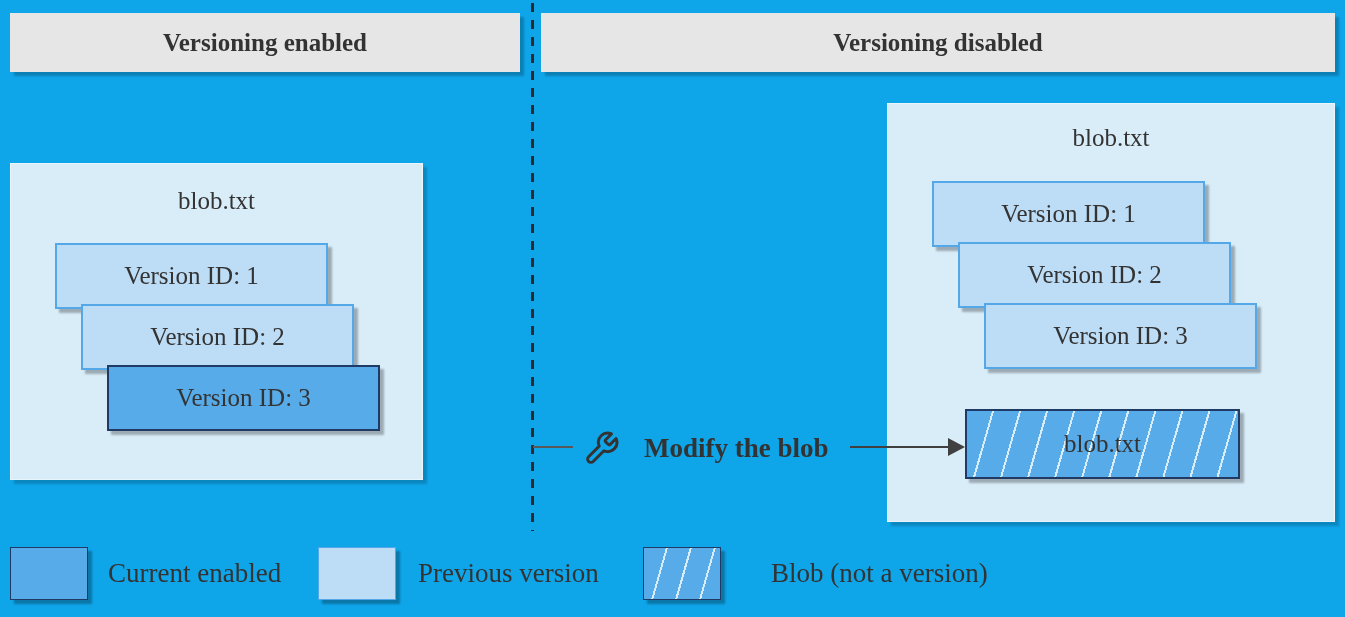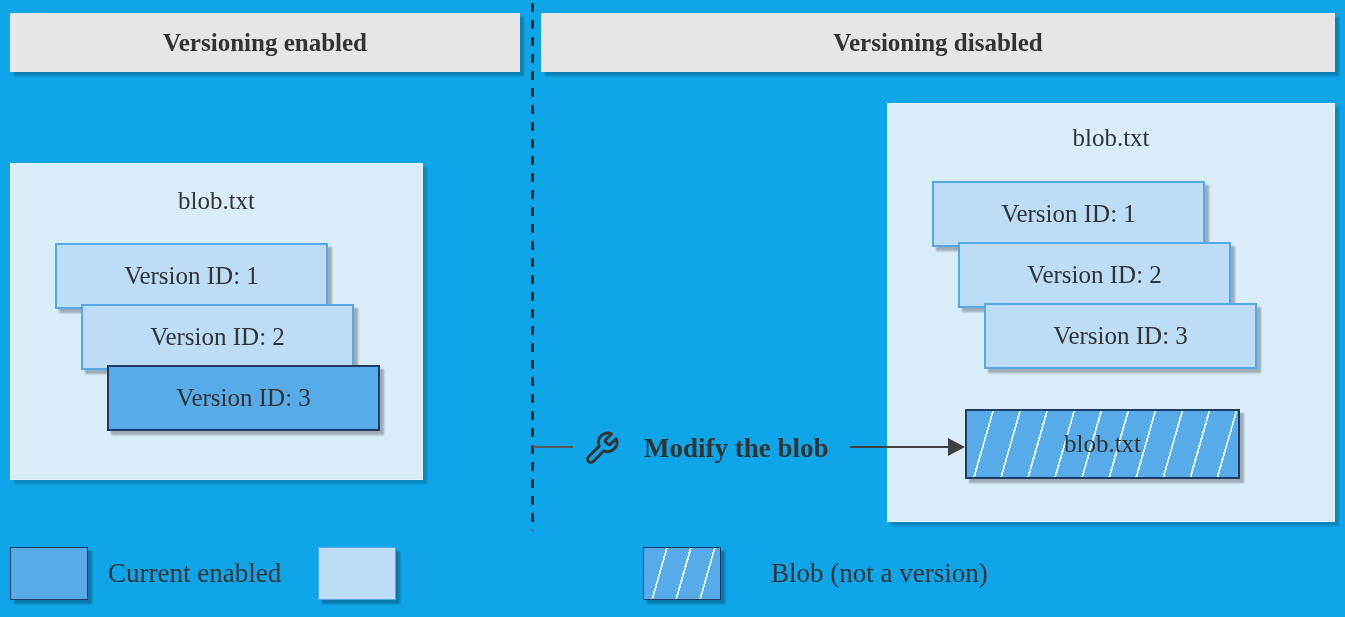--- a/index.html
+++ b/index.html
@@ -144,16 +144,17 @@
       <path d="M14.7 6.3a1 1 0 0 0 0 1.4l1.6 1.6a1 1 0 0 0 1.4 0l3.77-3.77a6 6 0 0 1-7.94 7.94l-6.91 6.91a2.12 2.12 0 0 1-3-3l6.91-6.91a6 6 0 0 1 7.94-7.94l-3.76 3.76z"></path>
     </svg>
     <span class="action-label">Modify the blob</span>
   </div>
   <div class="arrow-line"></div>
   <div class="arrow-head"></div>
 
   <div class="legend-swatch current"></div>
   <div class="legend-label l1">Current enabled</div>
   <div class="legend-swatch previous"></div>
+  <div class="legend-label l2">Previous version</div>
   <div class="legend-swatch blob-hatch"></div>
   <div class="legend-label l3">Blob (not a version)</div>
 
 </div>
 
 </body></html>

